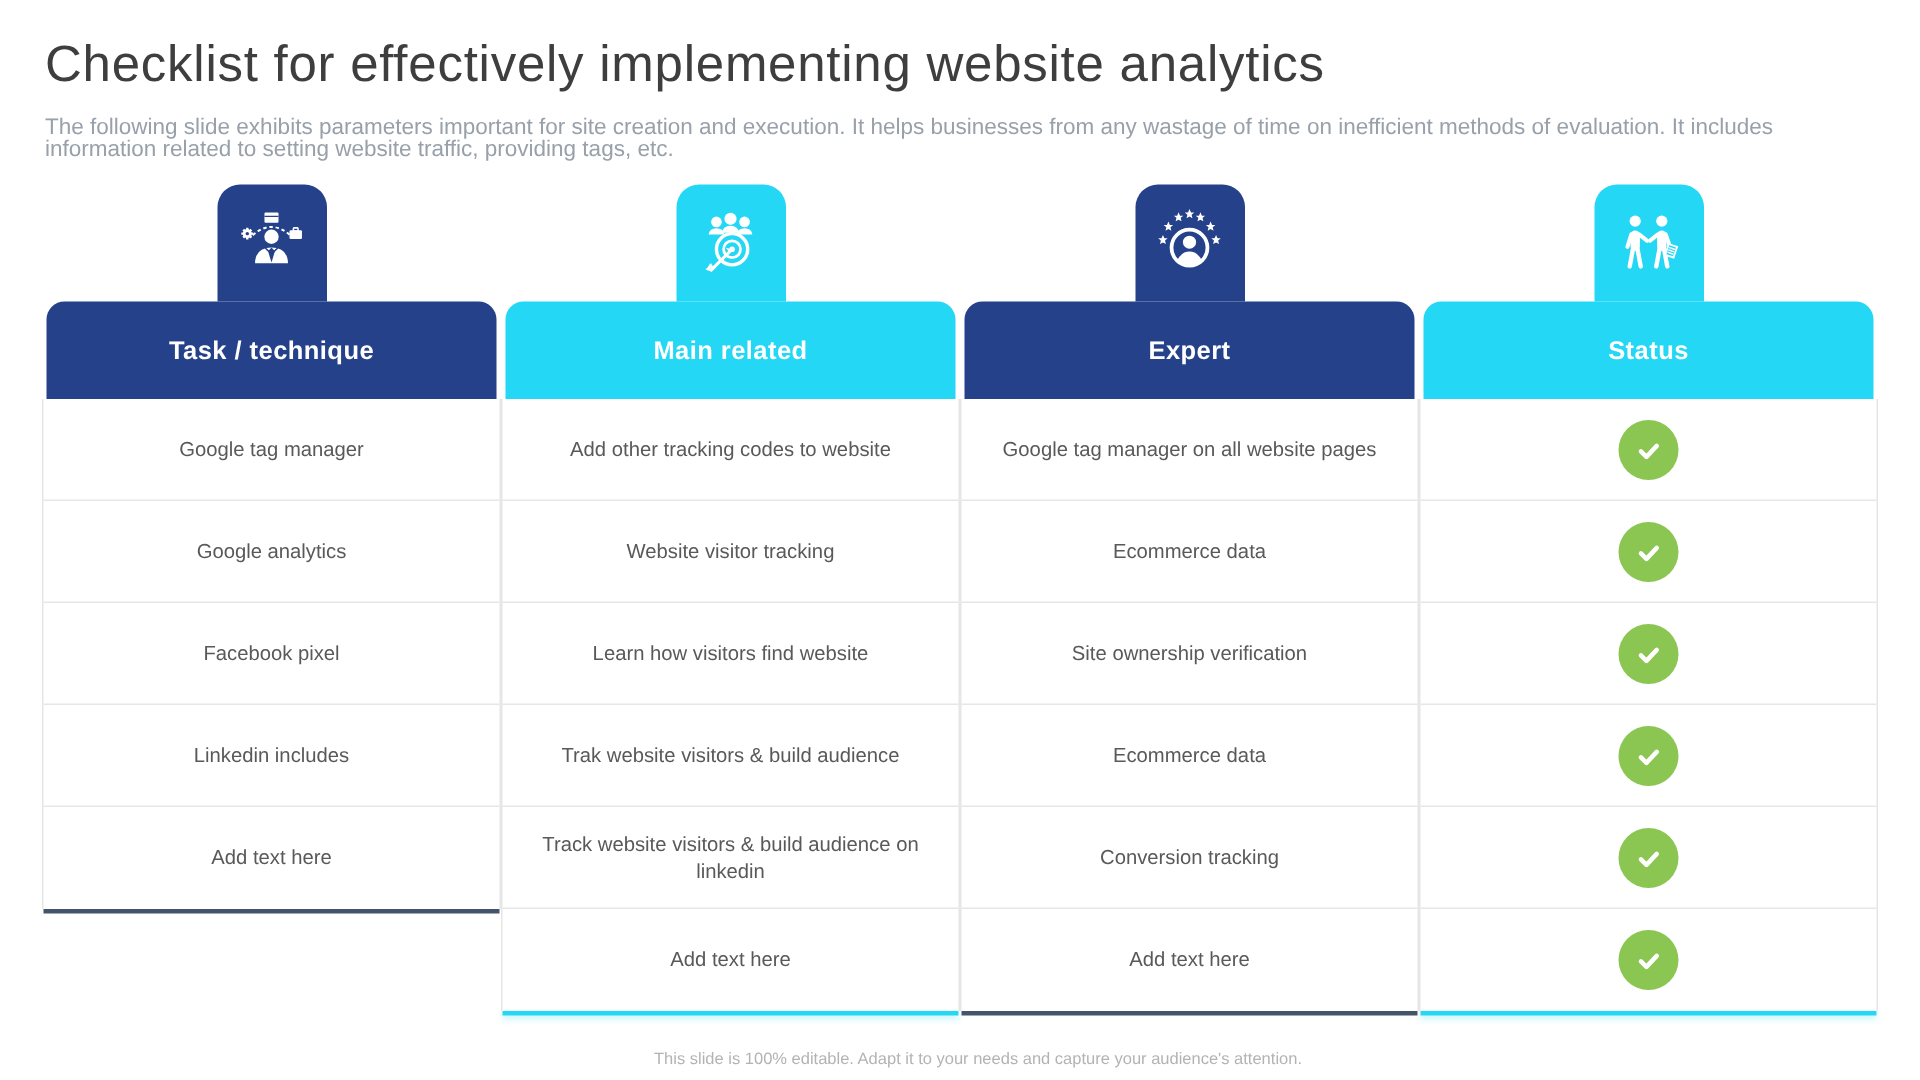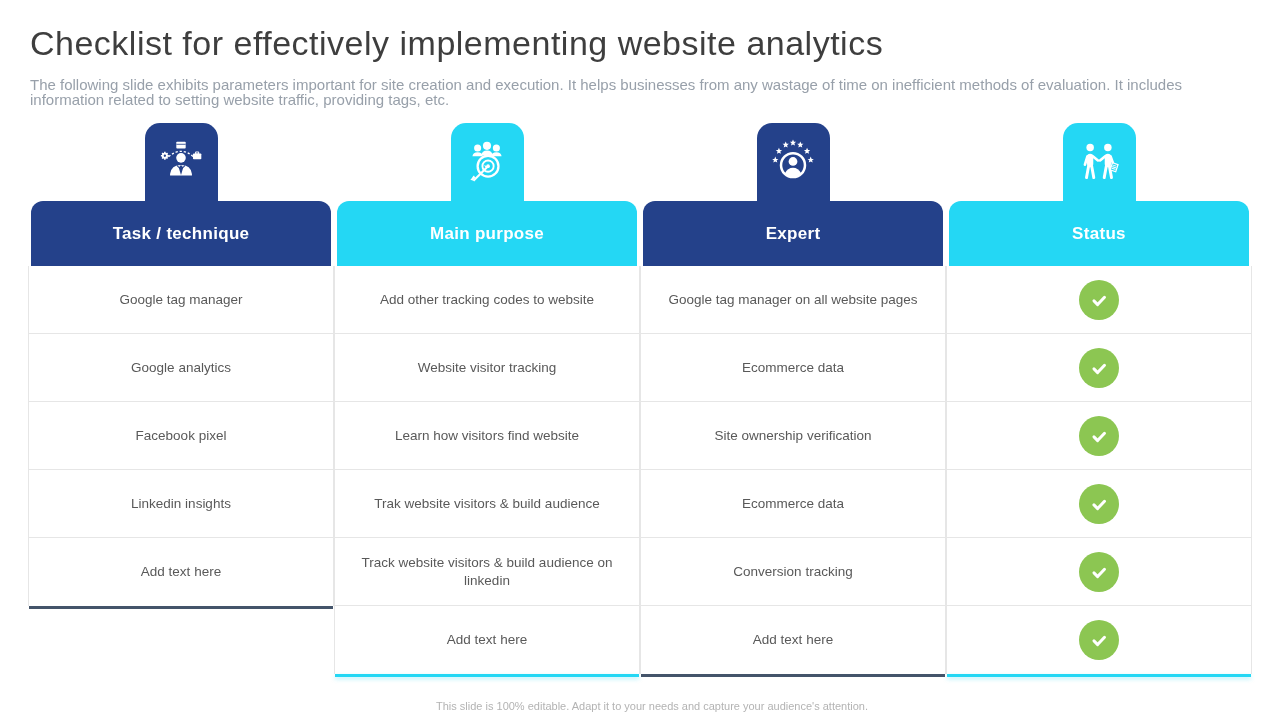--- a/index.html
+++ b/index.html
@@ -78,21 +78,21 @@
             <path d="M24 26.8 L26.2 29.2 L24 36.5 L21.8 29.2 Z" fill="#24418A"></path>
             <path d="M20 27.2 L24 31 L28 27.2" stroke="#24418A" stroke-width="1" fill="none"></path>
           </svg>
         </div>
       </div>
       <div class="hdr navy-bg">Task / technique</div>
       <div class="col-body">
         <div class="cell">Google tag manager</div>
         <div class="cell">Google analytics</div>
         <div class="cell">Facebook pixel</div>
-        <div class="cell">Linkedin insights</div>
+        <div class="cell">Linkedin includes</div>
         <div class="cell">Add text here</div>
       </div>
       <div class="bar dark"></div>
     </div>
 
     <div class="col">
       <div class="icon-slot">
         <div class="icon-box cyan-bg">
           <svg viewBox="0 0 48 48" fill="none">
             <g fill="#fff">
@@ -106,21 +106,21 @@
             <circle cx="25" cy="28" r="10" stroke="#fff" stroke-width="2.2"></circle>
             <circle cx="25" cy="28" r="5.4" stroke="#fff" stroke-width="1.8"></circle>
             <circle cx="25" cy="28" r="1.8" fill="#fff"></circle>
             <line x1="25" y1="28" x2="11" y2="42" stroke="#fff" stroke-width="2"></line>
             <path d="M11 42 l1 -5 -2 2 -2 2 z" fill="#fff"></path>
             <path d="M13.5 39.5 l-4.5 1 2 -3.5 z" fill="#fff"></path>
             <path d="M25 28 l-4 -1 2.5 3 z" fill="#fff"></path>
           </svg>
         </div>
       </div>
-      <div class="hdr cyan-bg">Main purpose</div>
+      <div class="hdr cyan-bg">Main related</div>
       <div class="col-body">
         <div class="cell">Add other tracking codes to website</div>
         <div class="cell">Website visitor tracking</div>
         <div class="cell">Learn how visitors find website</div>
         <div class="cell">Trak website visitors &amp; build audience</div>
         <div class="cell">Track website visitors &amp; build audience on linkedin</div>
         <div class="cell">Add text here</div>
       </div>
       <div class="bar cyan"></div>
     </div>

